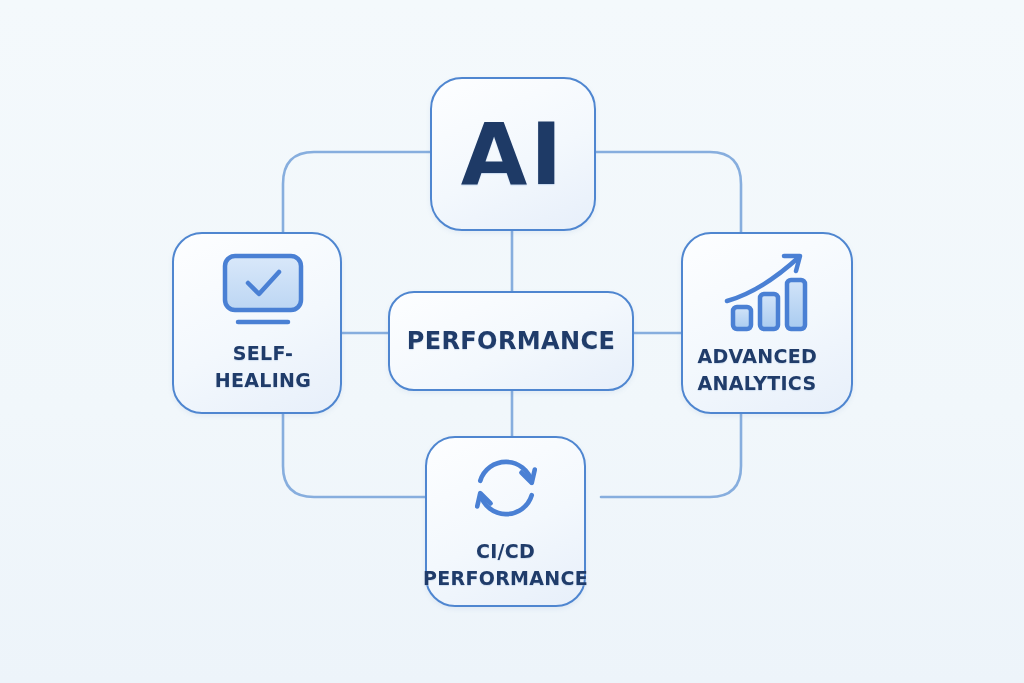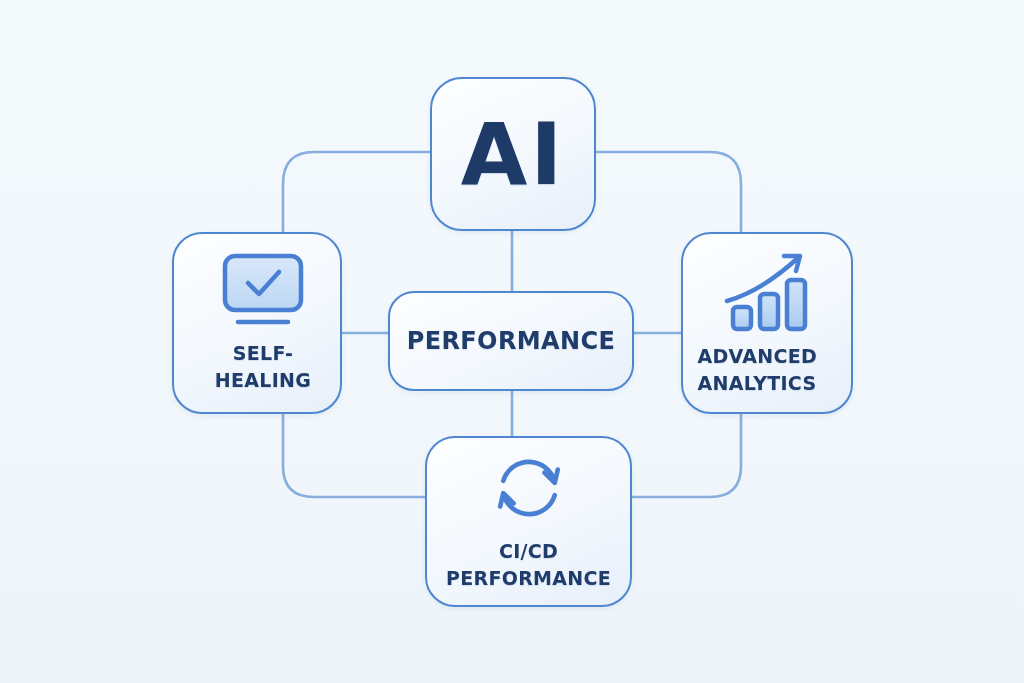--- a/index.html
+++ b/index.html
@@ -64,21 +64,21 @@
     left: 681px; top: 232px; width: 172px; height: 182px;
     border-radius: 30px;
     gap: 11px;
   }
   .node-right .label-block {
     width: 100%;
     padding-left: 29px;
     text-align: left;
   }
   .node-bottom {
-    left: 425px; top: 436px; width: 207px; height: 171px;
+    left: 425px; top: 436px; width: 161px; height: 171px;
     border-radius: 30px;
     gap: 14px;
   }
   .label-block {
     text-align: center;
   }
   .label-line {
     display: block;
     font-size: 19px;
     font-weight: bold;

